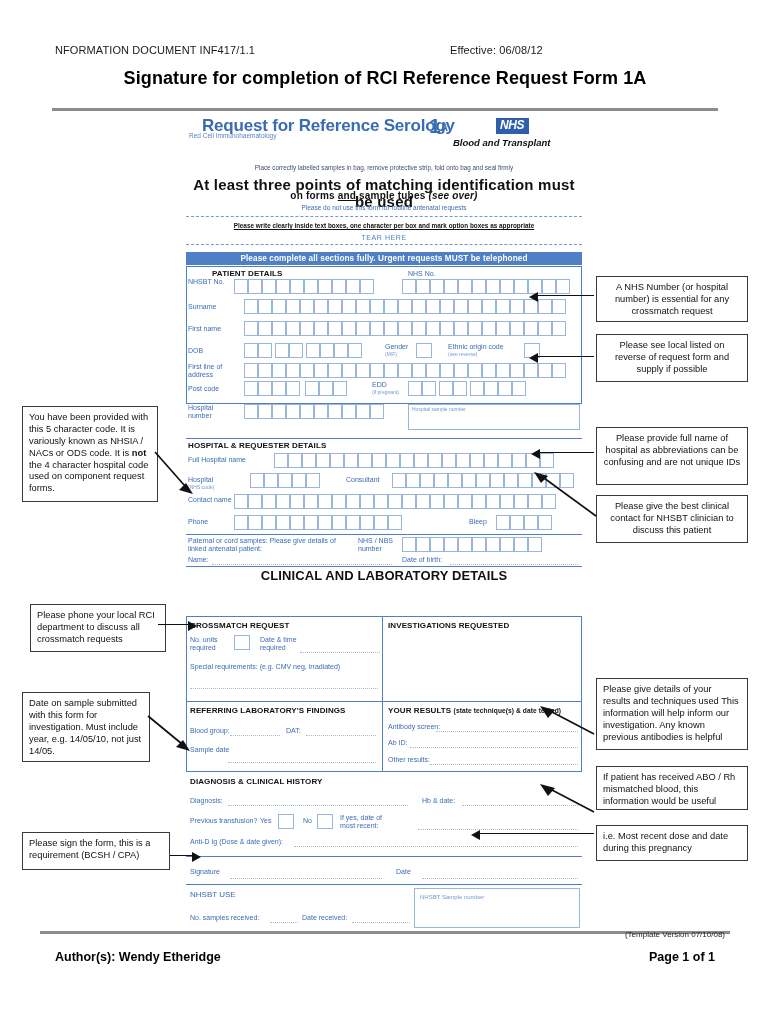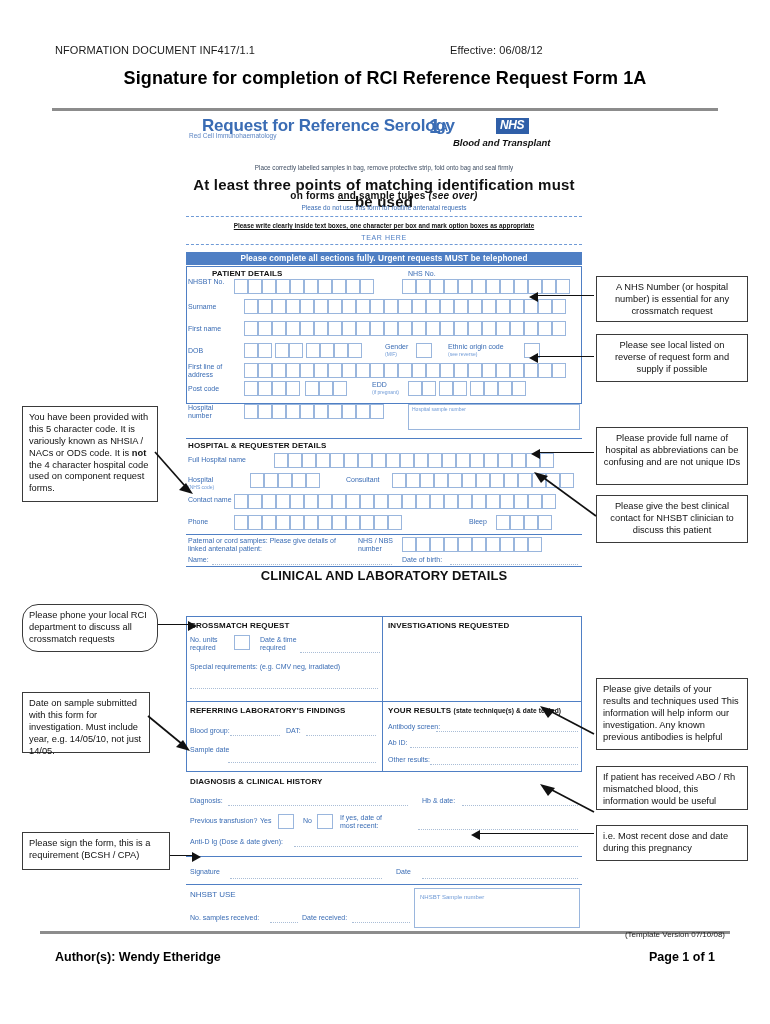--- a/index.html
+++ b/index.html
@@ -474,22 +474,22 @@
     <div class="lbl" style="left:116px;top:798px;">Date received:</div>
     <div class="dotline" style="left:166px;top:806px;width:58px;"></div>
     <div class="bigbox" style="left:228px;top:772px;width:166px;height:40px;"></div>
     <div class="lbl sm" style="left:234px;top:778px;font-size:6px;">NHSBT Sample number</div>
 
   </div>
 
   <div class="callout" style="left:22px;top:406px;width:136px;height:96px;">
     You have been provided with this 5 character code.  It is variously known as NHSIA / NACs or ODS code.  It is <b>not</b> the 4 character hospital code used on component request forms.
   </div>
-  <div class="callout" style="left:22px;top:604px;width:136px;height:48px;border-radius:16px;">Please phone your local RCI department  to discuss all crossmatch requests</div>
-  <div class="callout" style="left:22px;top:692px;width:128px;height:61px;">Date on sample submitted with this form for investigation. Must include year, e.g. 14/05/10, not just 14/05.</div>
+  <div class="callout" style="left:30px;top:604px;width:136px;height:48px;">Please phone your local RCI department  to discuss all crossmatch requests</div>
+  <div class="callout" style="left:22px;top:692px;width:128px;height:70px;">Date on sample submitted with this form for investigation. Must include year, e.g. 14/05/10, not just 14/05.</div>
   <div class="callout" style="left:22px;top:832px;width:148px;height:38px;">Please sign the form, this is a requirement (BCSH / CPA)</div>
 
   <div class="callout ctr" style="left:596px;top:276px;width:152px;height:46px;">A NHS Number (or hospital number) is essential for any crossmatch request</div>
   <div class="callout ctr" style="left:596px;top:334px;width:152px;height:48px;">Please see local listed on reverse of request form and supply if possible</div>
   <div class="callout ctr" style="left:596px;top:495px;width:152px;height:48px;">Please give  the best clinical contact for NHSBT clinician to discuss this patient</div>
   <div class="callout ctr" style="left:596px;top:427px;width:152px;height:58px;">Please provide full name of hospital as abbreviations can be confusing and are not unique IDs</div>
   <div class="callout" style="left:596px;top:678px;width:152px;height:72px;">Please give details of your results and techniques used This information will help inform our investigation. Any known previous antibodies is helpful</div>
   <div class="callout" style="left:596px;top:766px;width:152px;height:44px;">If patient has received ABO / Rh mismatched blood, this information would be useful</div>
   <div class="callout" style="left:596px;top:825px;width:152px;height:36px;">i.e. Most recent dose and date during this pregnancy</div>
 

